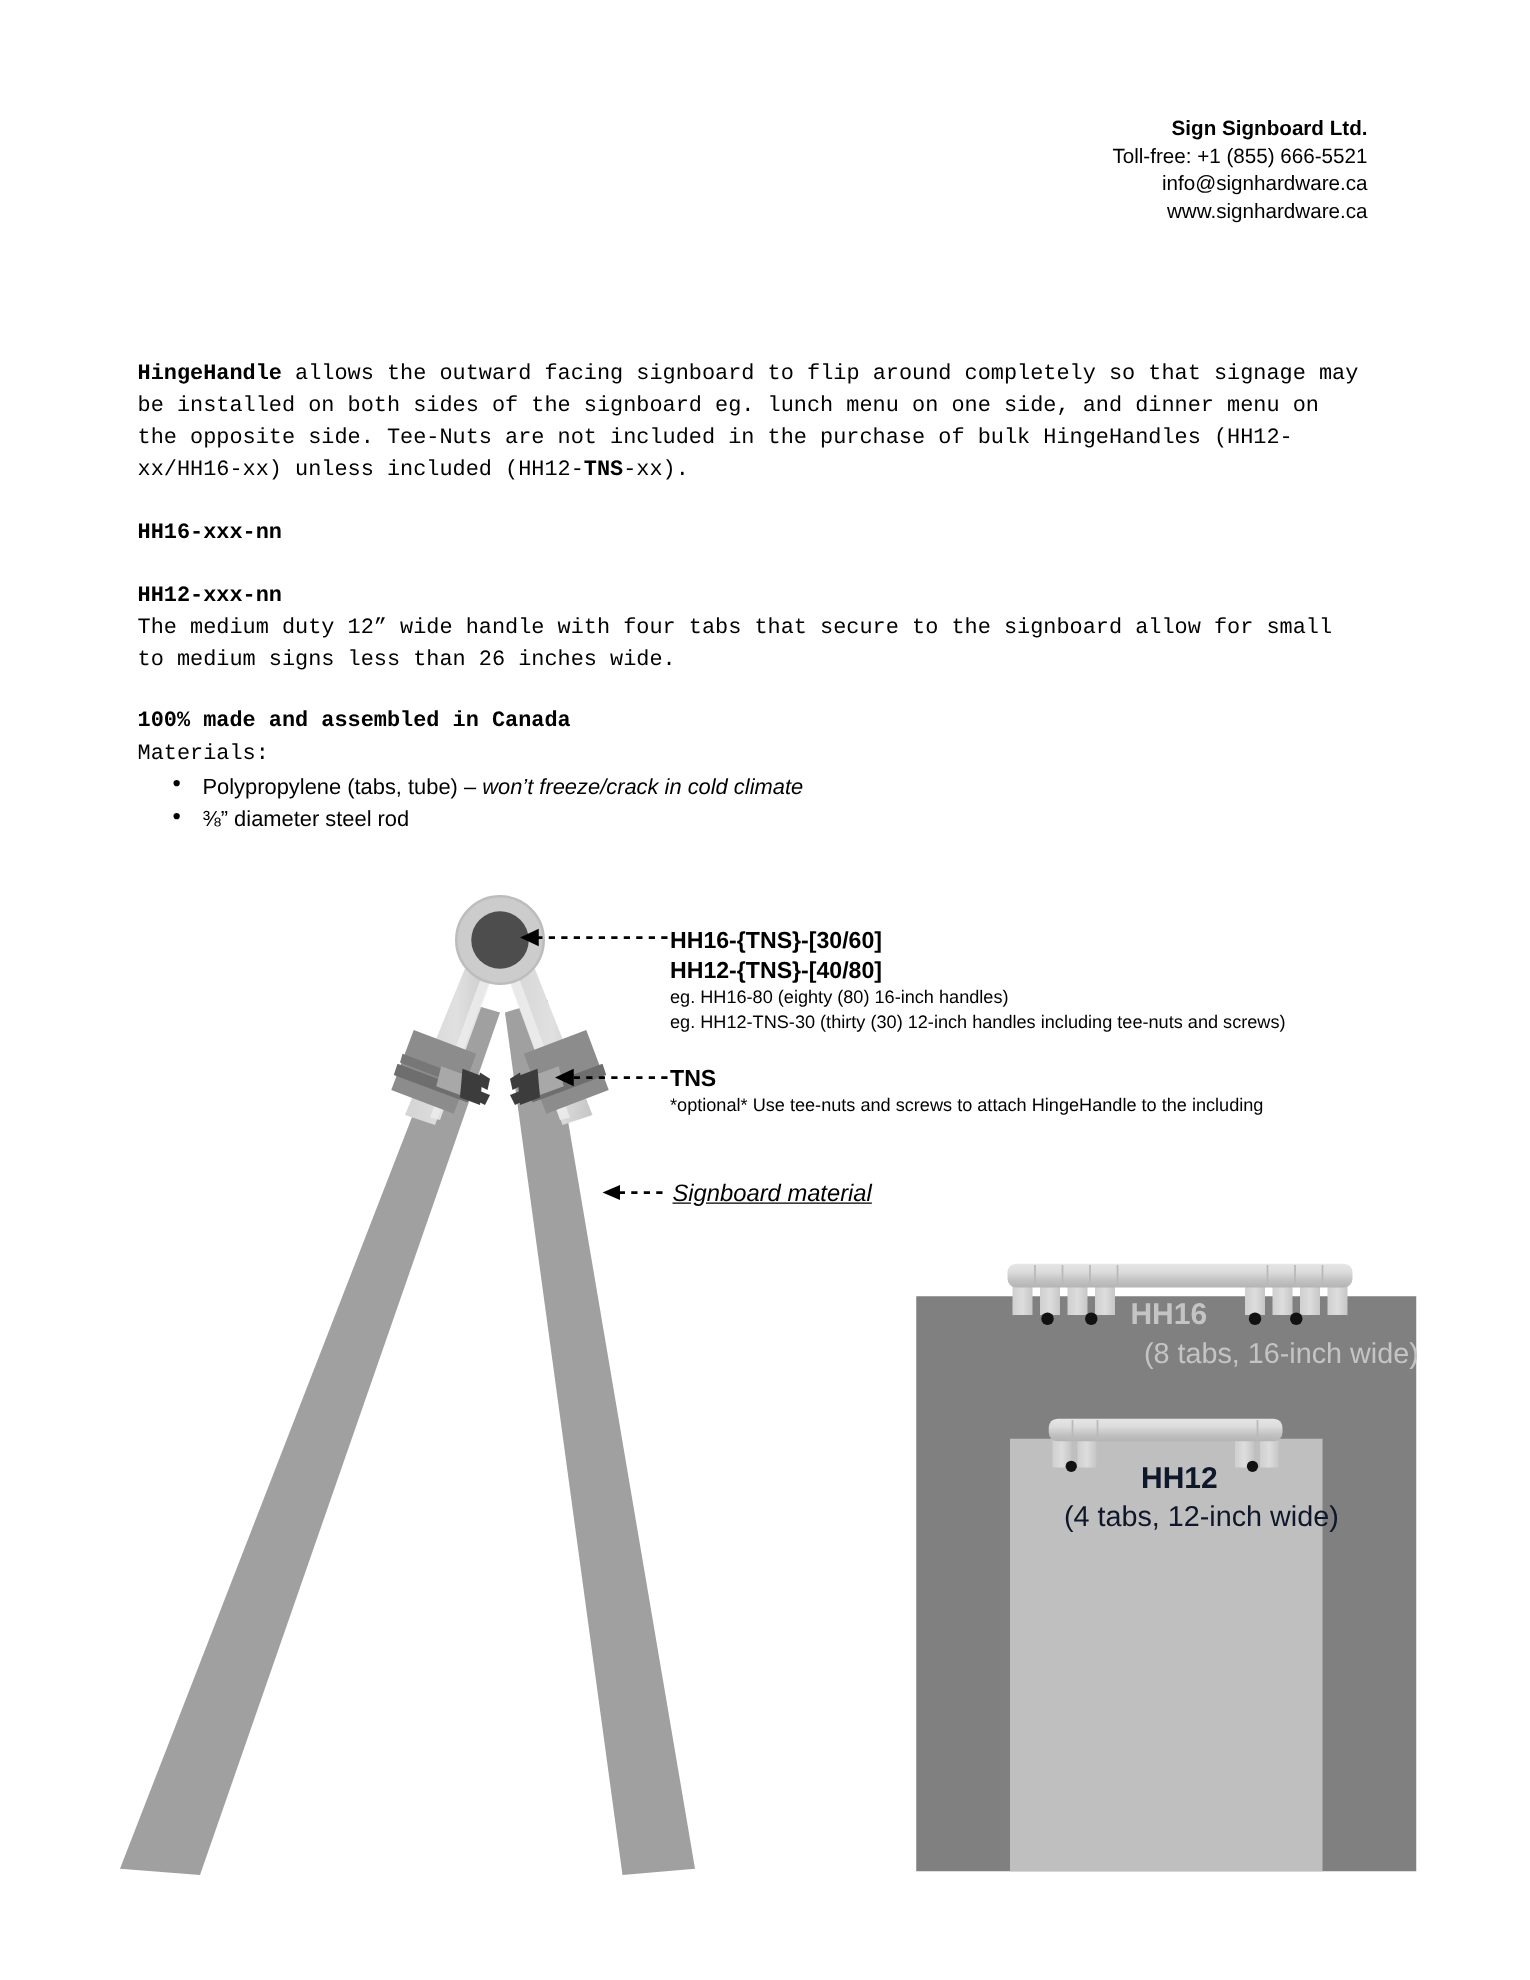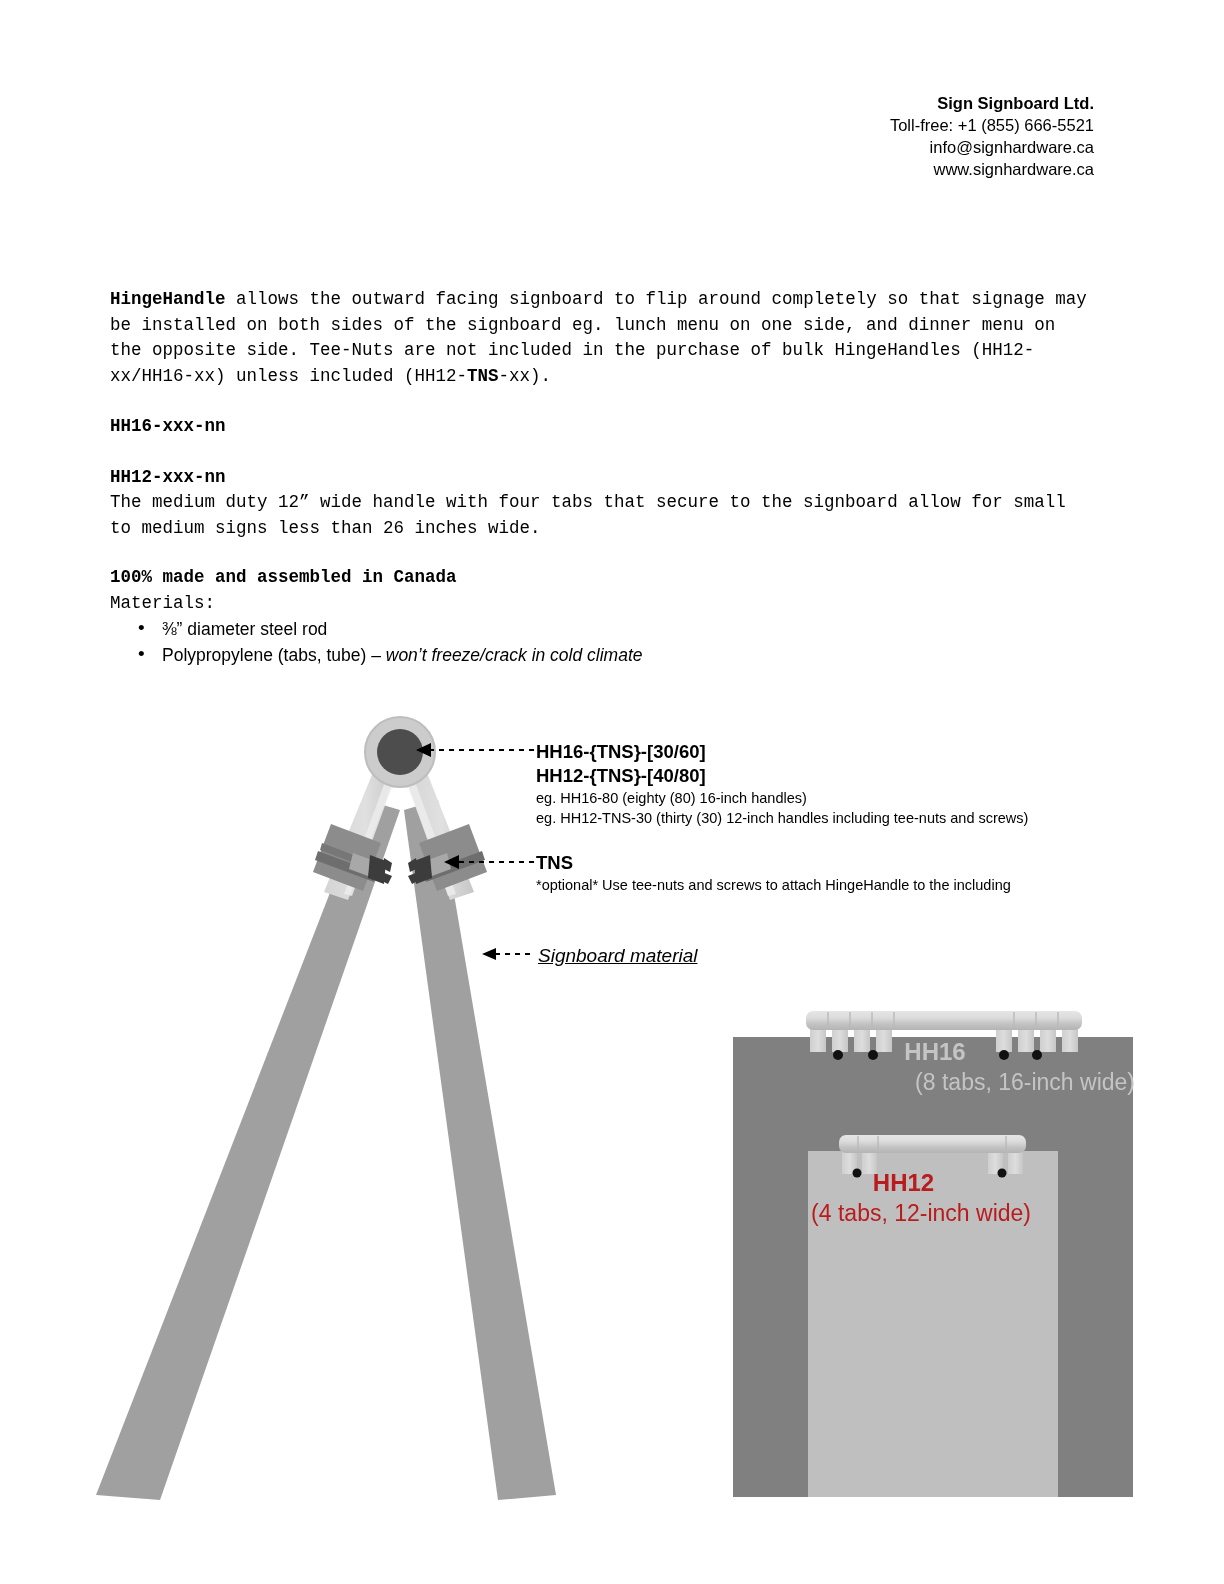--- a/index.html
+++ b/index.html
@@ -158,24 +158,24 @@
     font-weight: 400;
     text-align: right;
   }
   #label-hh16 {
     left: 735px;
     top: 1037px;
     width: 400px;
     color: #c4c4c4;
   }
   #label-hh12 {
-    left: 776px;
+    left: 816px;
     top: 1168px;
     width: 255px;
-    color: #b91c1c;
+    color: #0f172a;
   }
 </style>
 </head>
 <body>
 
 <div id="page">
 
 
   <div id="contact-block">
     <div class="company">Sign Signboard Ltd.</div>
@@ -195,22 +195,22 @@
     <div class="spacer"></div>
 
     <p class="b">HH12-xxx-nn</p>
     <p>The medium duty 12” wide handle with four tabs that secure to the signboard allow for small to medium signs less than 26 inches wide.</p>
 
     <div class="spacer-sm"></div>
 
     <p class="b">100% made and assembled in Canada</p>
     <p>Materials:</p>
     <ul class="materials">
+      <li><span>Polypropylene (tabs, tube) – </span><span class="i">won’t freeze/crack in cold climate</span></li>
       <li><span>⅜” diameter steel rod</span></li>
-      <li><span>Polypropylene (tabs, tube) – </span><span class="i">won’t freeze/crack in cold climate</span></li>
     </ul>
   </div>
 
   <svg id="diagram" viewBox="0 0 1224 1584" width="1224" height="1584">
 
     <defs>
       <linearGradient id="tubeGrad" x1="0" y1="0" x2="0" y2="1">
         <stop offset="0%" stop-color="#e6e6e6"></stop>
         <stop offset="35%" stop-color="#dcdcdc"></stop>
         <stop offset="70%" stop-color="#c2c2c2"></stop>

